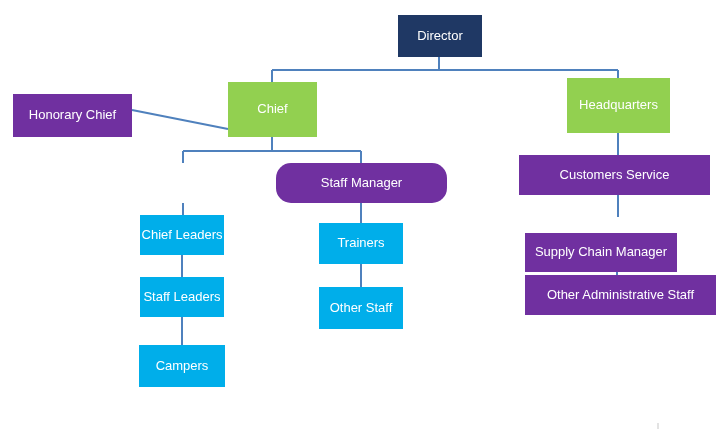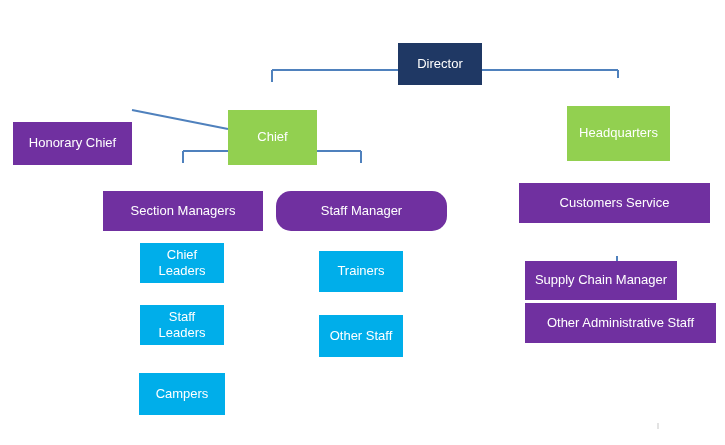--- a/index.html
+++ b/index.html
@@ -20,22 +20,21 @@
   .node {
     position: absolute;
     display: flex;
     align-items: center;
     justify-content: center;
     text-align: center;
     color: #ffffff;
     font-size: 13px;
     line-height: 1.25;
     box-sizing: border-box;
-    padding: 2px 8px;
-    margin-top: 28px;
+    padding: 2px 0;
   }
   .navy   { background: #1f3864; }
   .green  { background: #92d050; }
   .purple { background: #7030a0; }
   .cyan   { background: #00aeea; }
 
   .n-director            { left: 398px; top: 15px;  width: 84px;  height: 42px; }
   .n-chief               { left: 228px; top: 82px;  width: 89px;  height: 55px; }
   .n-headquarters        { left: 567px; top: 78px;  width: 103px; height: 55px; font-size: 13px; }
   .n-honorary-chief      { left: 13px;  top: 94px;  width: 119px; height: 43px; }
@@ -79,21 +78,20 @@
   </svg>
 
   <div class="node navy n-director">Director</div>
 
   <div class="node green n-chief">Chief</div>
 
   <div class="node green n-headquarters">Headquarters</div>
 
   <div class="node purple n-honorary-chief">Honorary Chief</div>
 
-  <div class="node purple n-section-managers">Section Managers</div>
 
   <div class="node purple n-staff-manager">Staff Manager</div>
 
   <div class="node cyan n-group-leaders">Chief Leaders</div>
 
   <div class="node cyan n-team-leaders">Staff Leaders</div>
 
   <div class="node cyan n-trainers">Trainers</div>
 
   <div class="node cyan n-campers">Campers</div>

